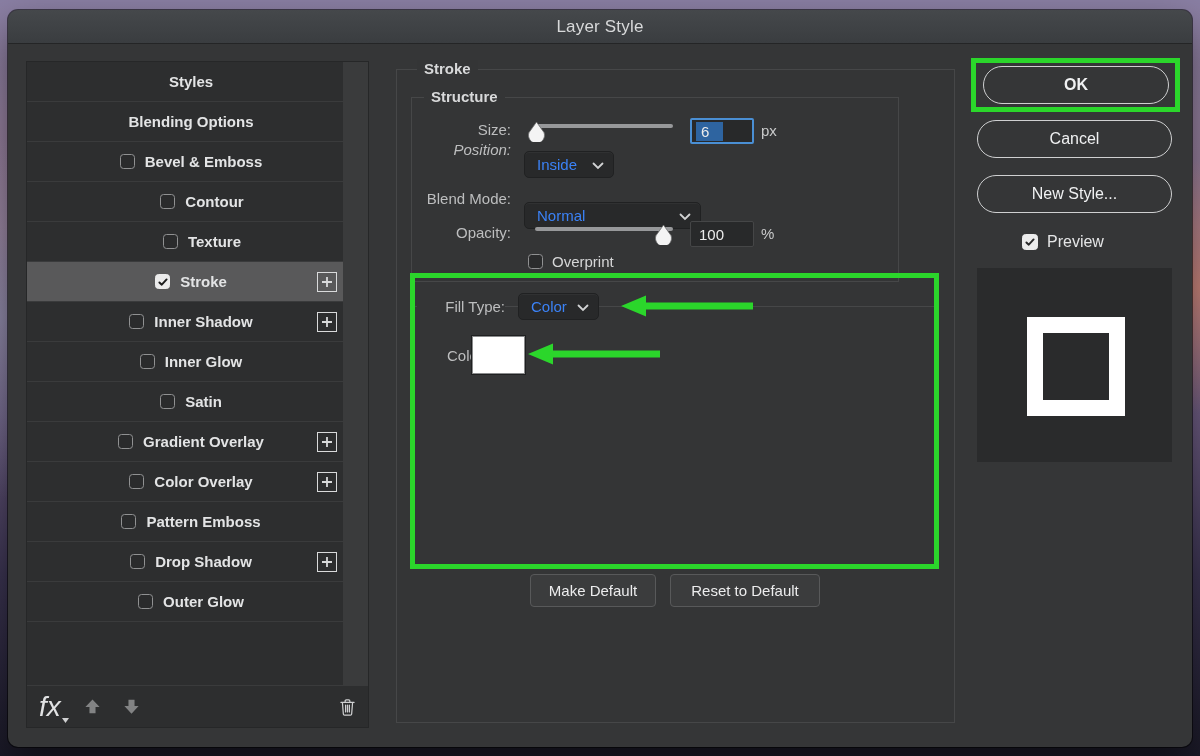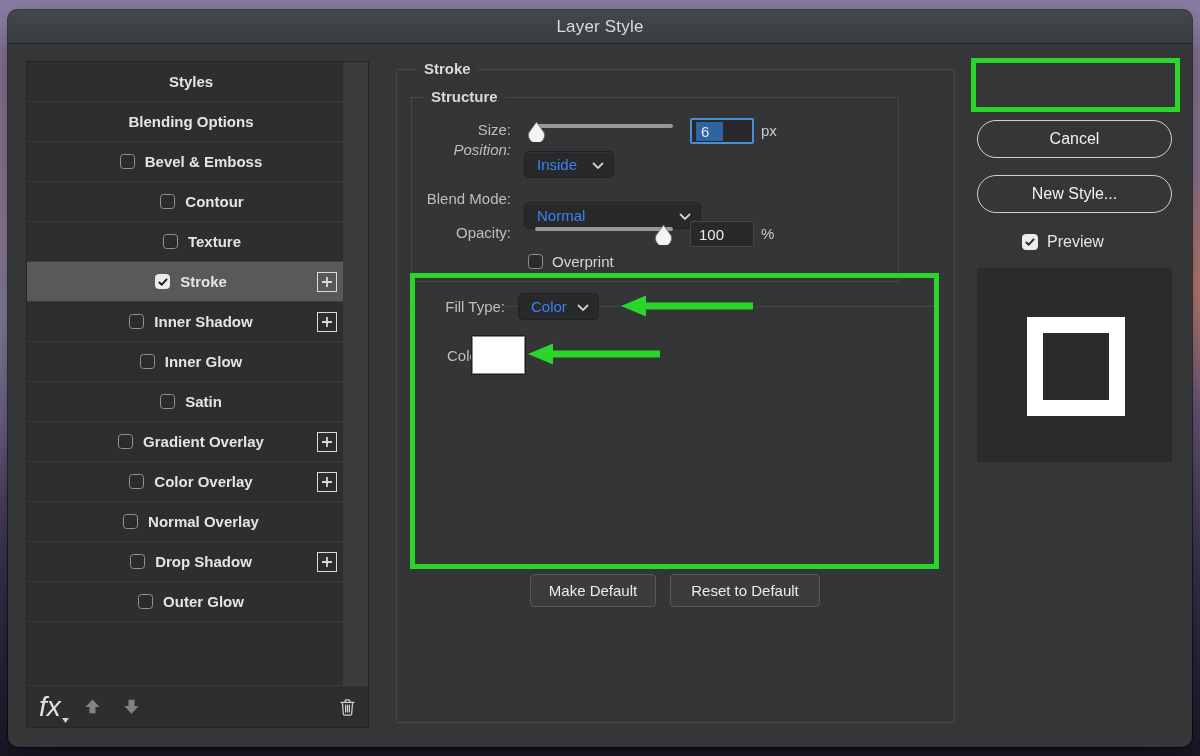--- a/index.html
+++ b/index.html
@@ -216,21 +216,21 @@
         <span>Color Overlay</span>
         <span class="plusbtn">
           <svg width="12" height="12" viewBox="0 0 12 12">
               <path d="M6 1 V11 M1 6 H11" stroke="#d9dadb" stroke-width="1.8"></path>
             </svg>
         </span>
       </div>
 
       <div class="srow">
         <span class="cbx"></span>
-        <span>Normal Overlay</span>
+        <span>Pattern Emboss</span>
       </div>
 
       <div class="srow">
         <span class="cbx"></span>
         <span>Drop Shadow</span>
         <span class="plusbtn">
           <svg width="12" height="12" viewBox="0 0 12 12">
               <path d="M6 1 V11 M1 6 H11" stroke="#d9dadb" stroke-width="1.8"></path>
             </svg>
         </span>
@@ -337,20 +337,21 @@
     <div class="hl-rect" style="left:13px; top:203px; width:529px; height:296px;"></div>
     <svg class="hl-arrow" style="left:224px; top:223px;" width="132" height="26" viewBox="0 0 132 26">
       <polygon points="0,13 25,2.5 25,9.5 132,9.5 132,16.5 25,16.5 25,23.5" fill="#2bd62b"></polygon>
     </svg>
     <svg class="hl-arrow" style="left:131px; top:271px;" width="132" height="26" viewBox="0 0 132 26">
       <polygon points="0,13 25,2.5 25,9.5 132,9.5 132,16.5 25,16.5 25,23.5" fill="#2bd62b"></polygon>
     </svg>
   </div>
 
   <div class="hl-rect" style="left:963px; top:48px; width:209px; height:54px;"></div>
+  <button class="pill ok" style="left:975px; top:56px; width:186px;">OK</button>
   <button class="pill" style="left:969px; top:110px; width:195px;">Cancel</button>
   <button class="pill" style="left:969px; top:165px; width:195px;">New Style...</button>
 
   <span class="checkrow" style="left:1014px; top:223px; color:#e4e5e6; font-size:16px;">
     <span class="cbx checked" style="width:16px;height:16px;flex-basis:16px;">
       <svg width="12" height="12" viewBox="0 0 16 16">
           <path d="M3.2 8.6 L6.4 11.6 L12.8 4.6" stroke="#2a2a2a" stroke-width="2.6" fill="none" stroke-linecap="round" stroke-linejoin="round"></path>
         </svg>
     </span>
     <span>Preview</span>

